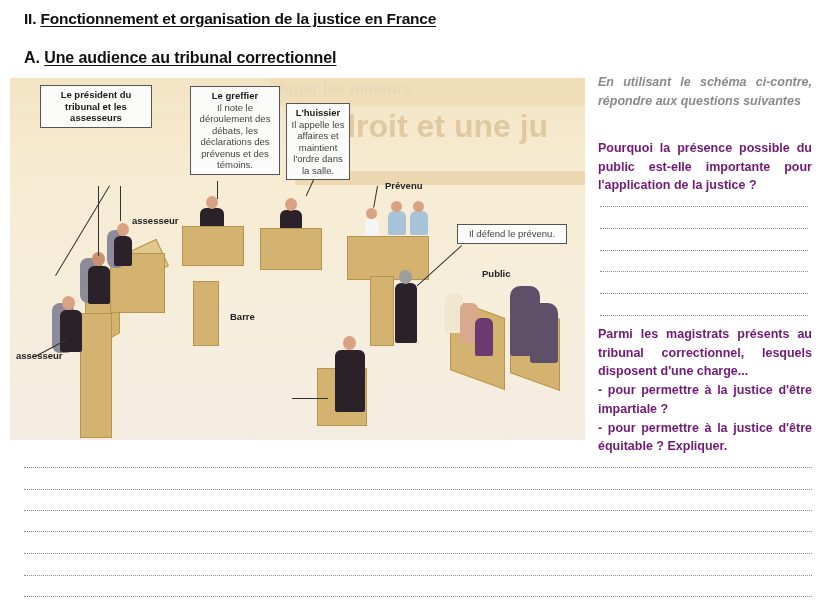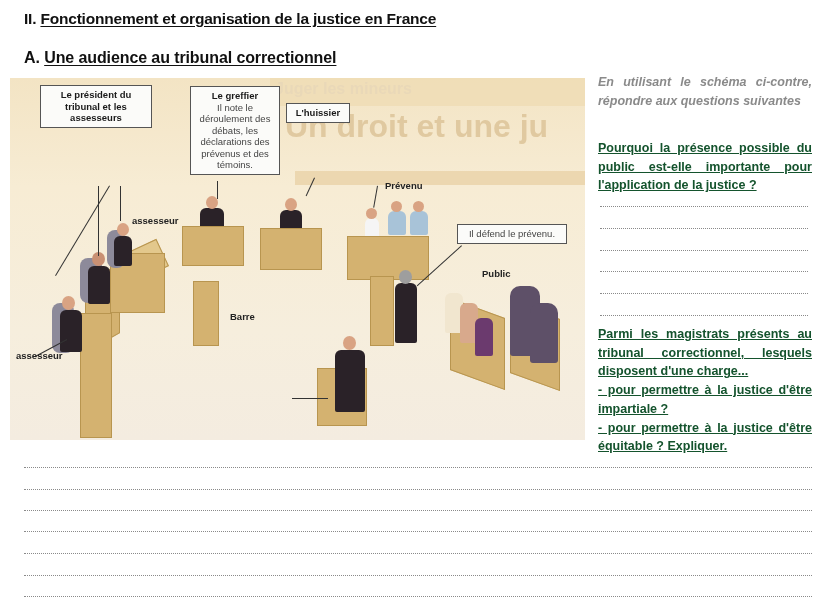--- a/index.html
+++ b/index.html
@@ -30,21 +30,21 @@
   .desk.top { background: #e3c88c; }
   .person { position: absolute; border-radius: 6px 6px 2px 2px; background: #2a2228; }
   .head { position: absolute; border-radius: 50%; background: #d9a383; }
   .chair { position: absolute; background: #8d8a9a; border-radius: 8px; }
   .shadow-ppl { position: absolute; background: #5e5068; border-radius: 10px 10px 3px 3px; }
 
   
   .intro { position: absolute; left: 598px; top: 73px; width: 214px; font-size: 12.5px; font-style: italic; font-weight: bold;
            color: #8a8a8a; line-height: 18.5px; text-align: justify; text-align-last: left; }
   .q { position: absolute; left: 598px; width: 214px; font-size: 12.5px; font-weight: bold; line-height: 18.7px;
-       text-align: justify; color: #14532d; text-decoration: underline; }
+       text-align: justify; color: #701a75; }
   .q1 { top: 139px; }
   .q2 { top: 325px; }
   .dots { position: absolute; height: 0; border-top: 1.5px dotted #8a8a8a; }
 </style>
 </head>
 <body>
 
 <div class="h1">
   <span>II.</span>
   <span class="u">Fonctionnement et organisation de la justice en France</span>
@@ -123,20 +123,21 @@
 
   <div class="lbl" style="left:30px;top:7px;width:112px;">
     <b>Le président du tribunal et les assesseurs</b>
   </div>
   <div class="lbl" style="left:164px;top:8px;width:90px;margin-left:16px;">
     <b>Le greffier</b>
     <span>Il note le déroulement des débats, les déclarations des prévenus et des témoins.</span>
   </div>
   <div class="lbl" style="left:276px;top:25px;width:64px;">
     <b>L'huissier</b>
+    <span>Il appelle les affaires et maintient l'ordre dans la salle.</span>
   </div>
   <div class="lbl" style="left:447px;top:146px;width:110px;">
     <span>Il défend le prévenu.</span>
   </div>
 
   <div class="tag" style="left:375px;top:102px;">Prévenu</div>
   <div class="tag" style="left:122px;top:137px;">assesseur</div>
   <div class="tag" style="left:6px;top:272px;">assesseur</div>
   <div class="tag" style="left:220px;top:233px;">Barre</div>
   <div class="tag" style="left:472px;top:190px;">Public</div>

